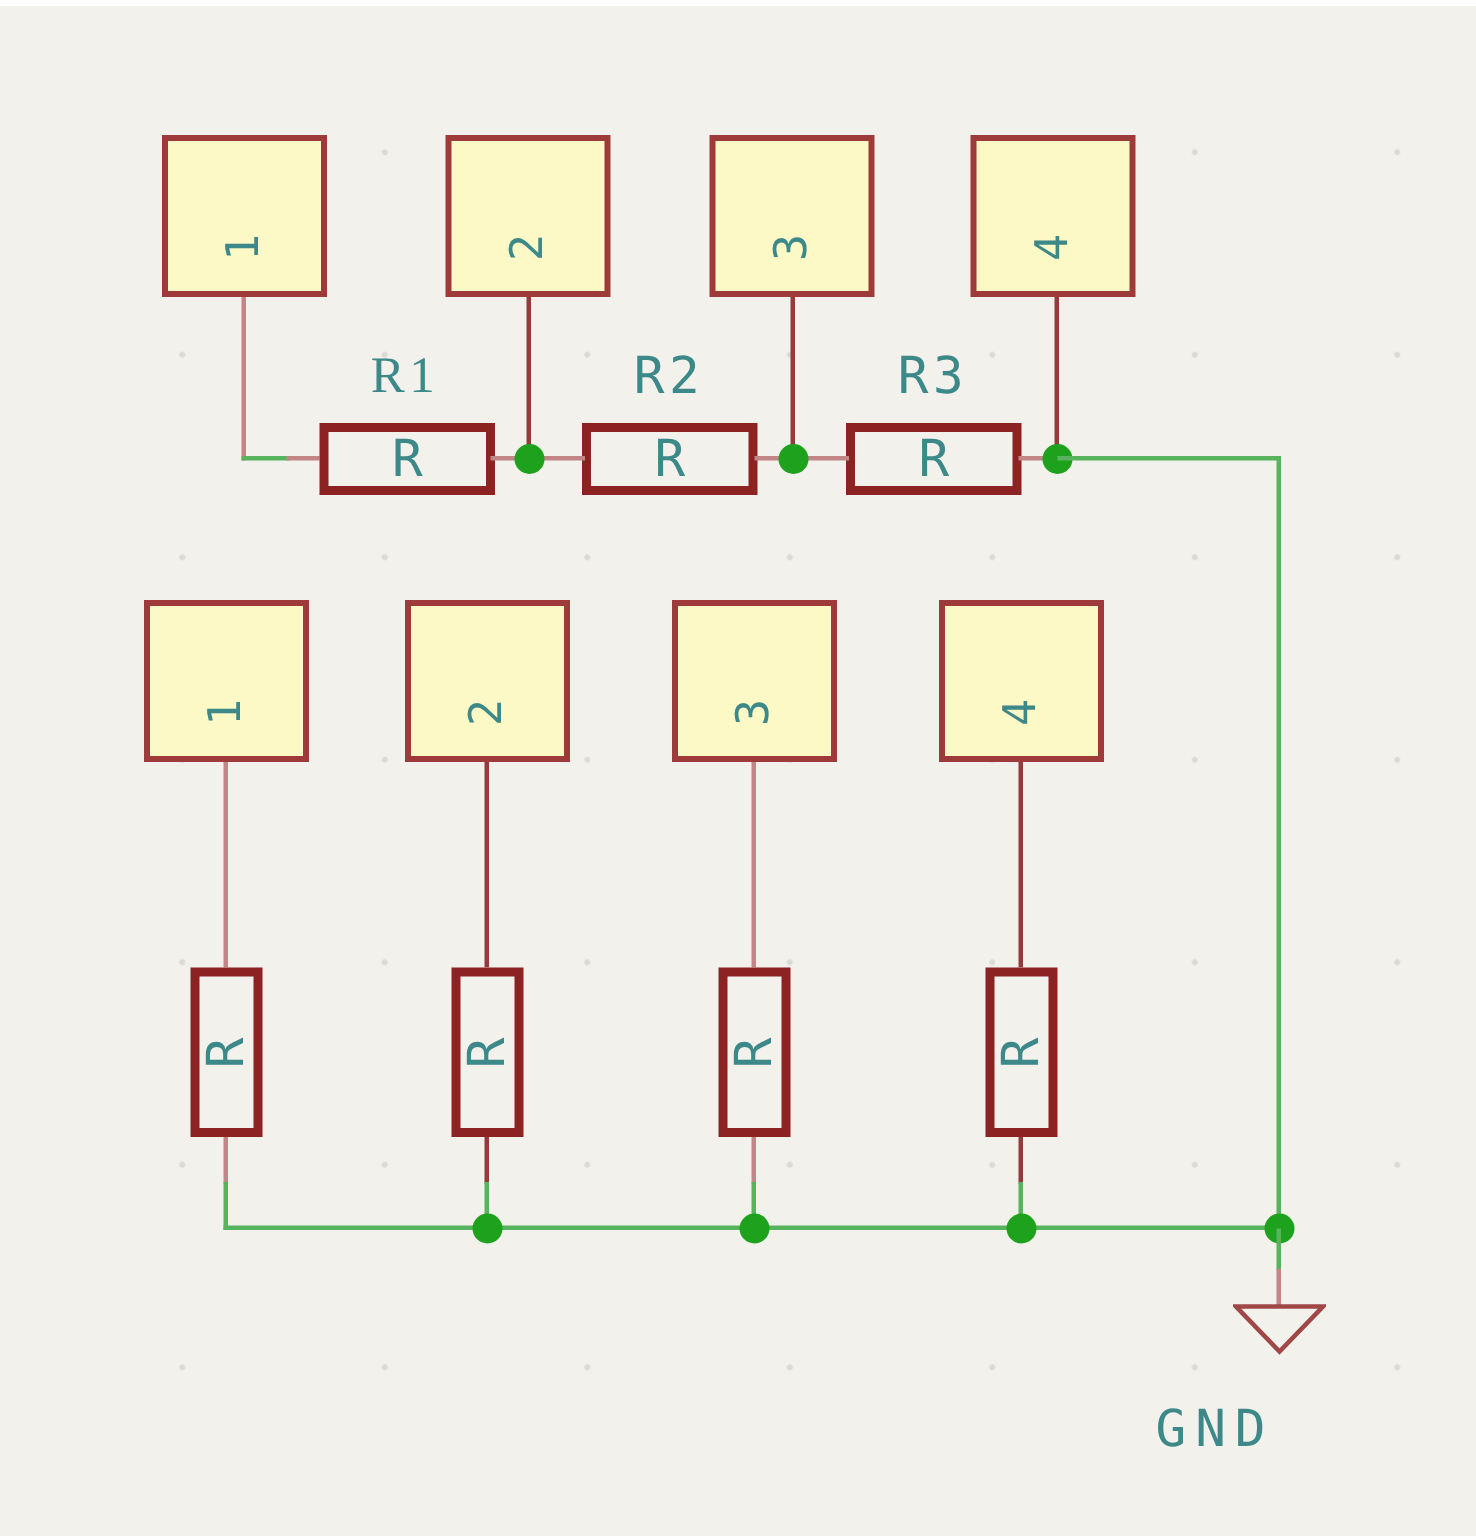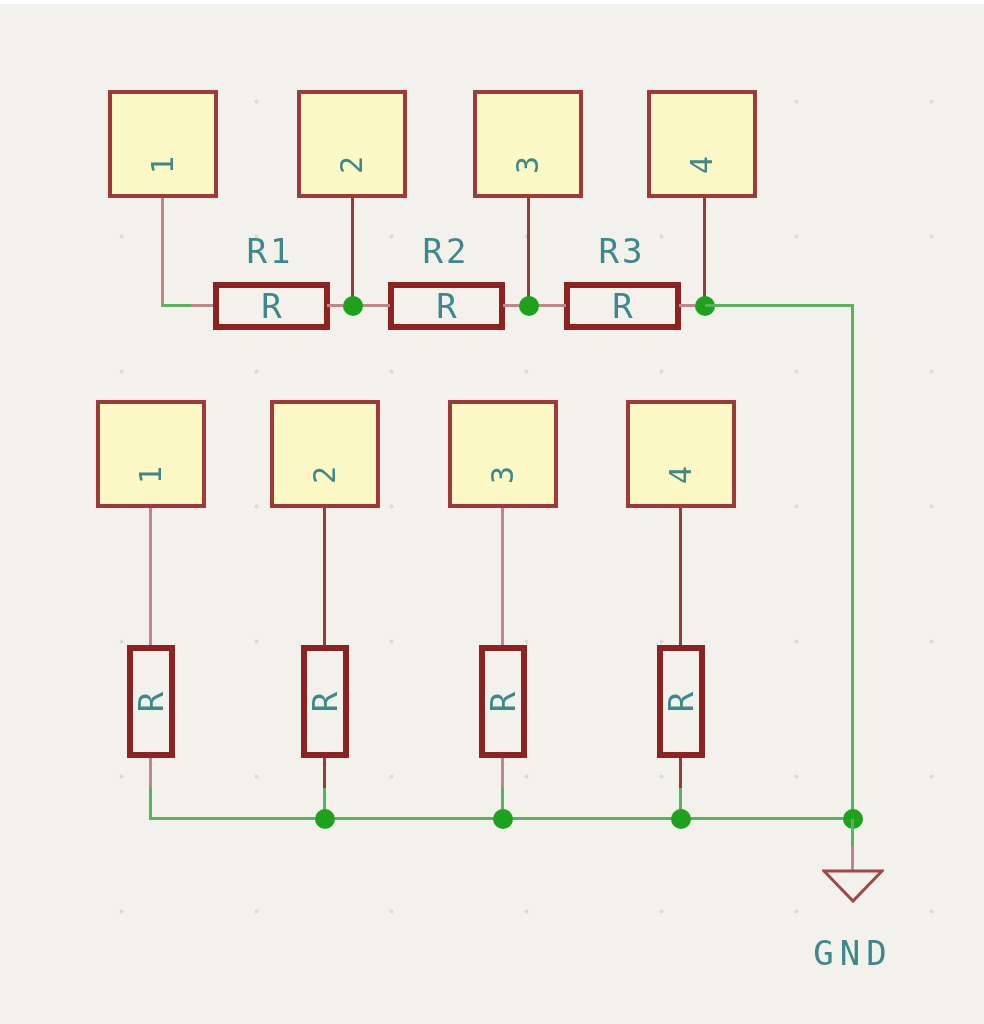--- a/index.html
+++ b/index.html
@@ -75,21 +75,21 @@
   </div>
 
   <div class="wire v pink" style="left:161px;top:198px;height:109px;"></div>
   <div class="wire v dark" style="left:351px;top:198px;height:109px;"></div>
   <div class="wire v dark" style="left:527px;top:198px;height:109px;"></div>
   <div class="wire v dark" style="left:703px;top:198px;height:109px;"></div>
 
   <div class="wire h green" style="left:161px;top:304px;width:32px;"></div>
   <div class="wire h pink" style="left:191px;top:304px;width:24px;"></div>
 
-  <div class="ref-label" style="left:220px;top:234px;">R1</div>
+  <div class="ref-label" style="left:220px;top:234px;font-family:Liberation Serif, serif;">R1</div>
   <div class="res-h" style="left:213px;top:282px;">
     <span class="res-value">R</span>
   </div>
   <div class="wire h pink" style="left:327px;top:304px;width:27px;"></div>
 
   <div class="ref-label" style="left:396px;top:234px;">R2</div>
   <div class="res-h" style="left:388px;top:282px;">
     <span class="res-value">R</span>
   </div>
   <div class="wire h pink" style="left:352px;top:304px;width:38px;"></div>
@@ -153,14 +153,14 @@
   <div class="junction" style="left:315px;top:809px;"></div>
   <div class="junction" style="left:493px;top:809px;"></div>
   <div class="junction" style="left:671px;top:809px;"></div>
   <div class="junction" style="left:843px;top:809px;"></div>
 
   <div class="wire v green" style="left:851px;top:819px;height:28px;"></div>
   <div class="wire v pink" style="left:851px;top:846px;height:26px;"></div>
   <svg style="position:absolute;left:822px;top:869px;" width="62" height="36">
     <polygon points="2,2 60,2 31,32" fill="none" stroke="#a04747" stroke-width="3" stroke-linejoin="miter"></polygon>
   </svg>
-  <div class="gnd-label" style="left:783px;top:936px;">GND</div>
+  <div class="gnd-label" style="left:740px;top:936px;">GND</div>
 </div>
 
 </body></html>

